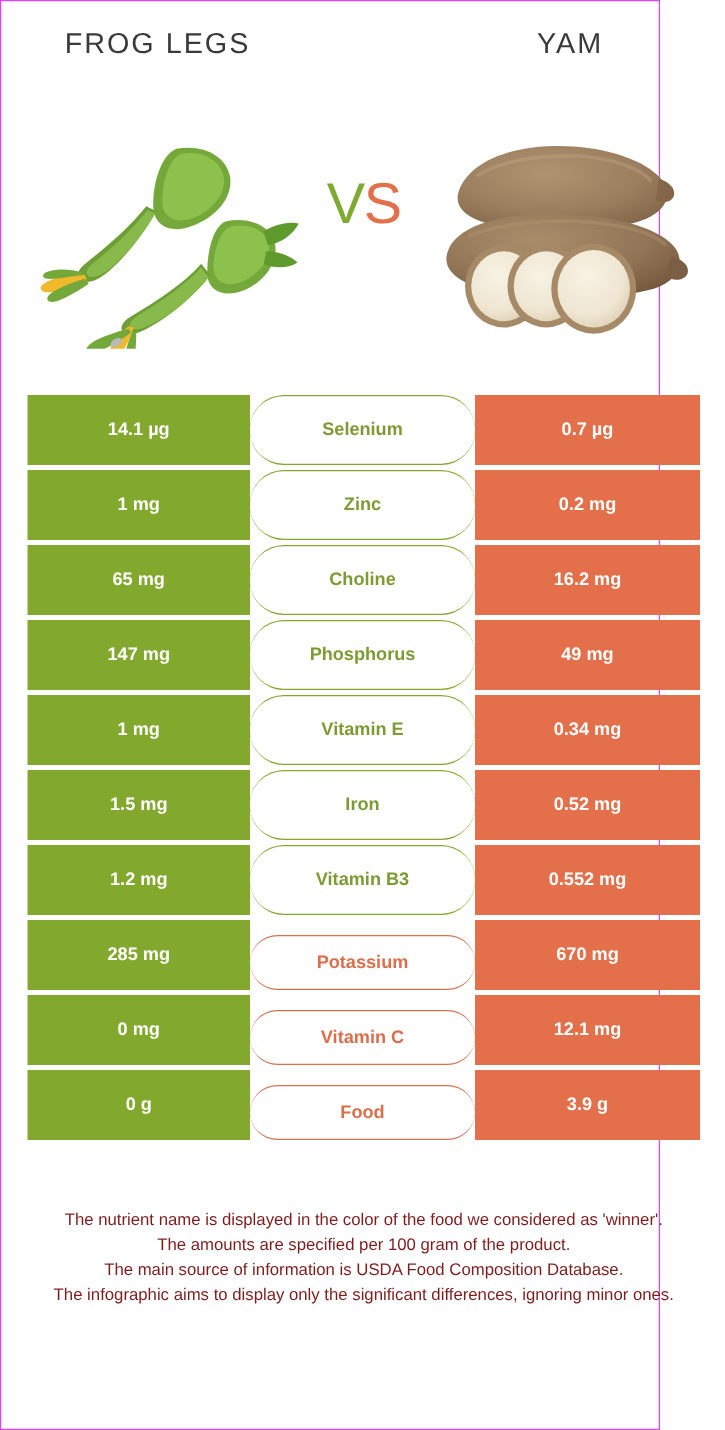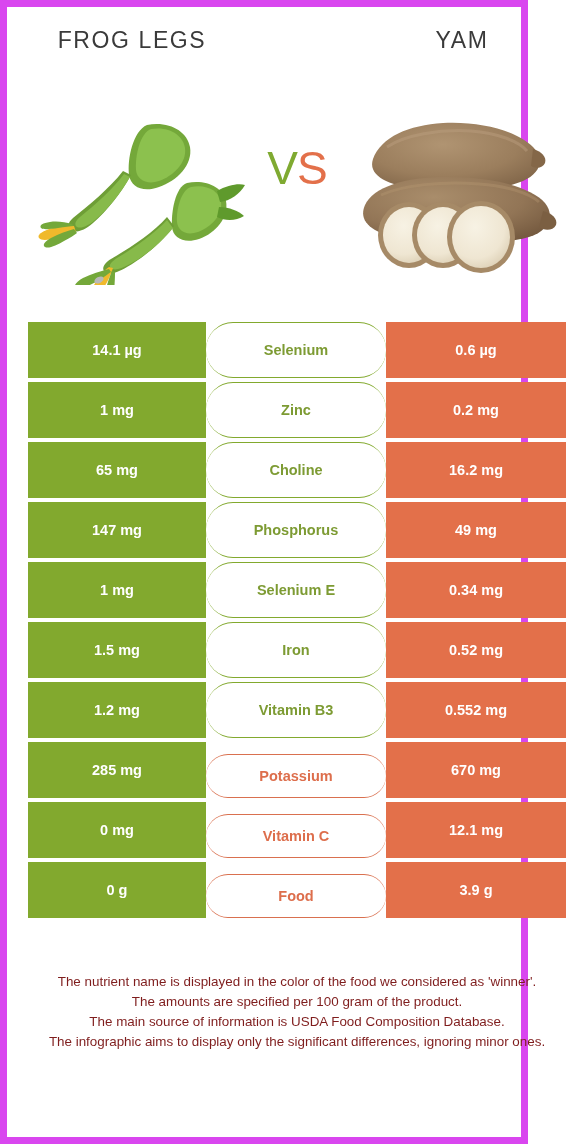--- a/index.html
+++ b/index.html
@@ -13,21 +13,21 @@
     height: 1144px;
     font-family: "Liberation Sans", sans-serif;
     color: #333333;
     overflow: hidden;
     position: relative;
   }
   .page {
     width: 528px;
     height: 1144px;
     position: relative;
-    border: 7px solid #d946ef;
+    border: 1px solid #d946ef;
     box-sizing: border-box;
     background: #fff;
   }
 
   
   .headers {
     position: absolute;
     top: 20px;
     left: 0;
     width: 580px;
@@ -226,40 +226,40 @@
         <ellipse cx="134" cy="142" rx="34" ry="36" fill="#a68a67"></ellipse>
         <ellipse cx="134" cy="142" rx="29" ry="31" fill="url(#slice)"></ellipse>
       </svg>
     </div>
   </div>
 
   <div class="table">
     <div class="row">
       <div class="cell cell-left">14.1 µg</div>
       <div class="cell cell-mid">Selenium</div>
-      <div class="cell cell-right">0.6 µg</div>
+      <div class="cell cell-right">0.7 µg</div>
     </div>
     <div class="row">
       <div class="cell cell-left">1 mg</div>
       <div class="cell cell-mid">Zinc</div>
       <div class="cell cell-right">0.2 mg</div>
     </div>
     <div class="row">
       <div class="cell cell-left">65 mg</div>
       <div class="cell cell-mid">Choline</div>
       <div class="cell cell-right">16.2 mg</div>
     </div>
     <div class="row">
       <div class="cell cell-left">147 mg</div>
       <div class="cell cell-mid">Phosphorus</div>
       <div class="cell cell-right">49 mg</div>
     </div>
     <div class="row">
       <div class="cell cell-left">1 mg</div>
-      <div class="cell cell-mid">Selenium E</div>
+      <div class="cell cell-mid">Vitamin E</div>
       <div class="cell cell-right">0.34 mg</div>
     </div>
     <div class="row">
       <div class="cell cell-left">1.5 mg</div>
       <div class="cell cell-mid">Iron</div>
       <div class="cell cell-right">0.52 mg</div>
     </div>
     <div class="row">
       <div class="cell cell-left">1.2 mg</div>
       <div class="cell cell-mid">Vitamin B3</div>

